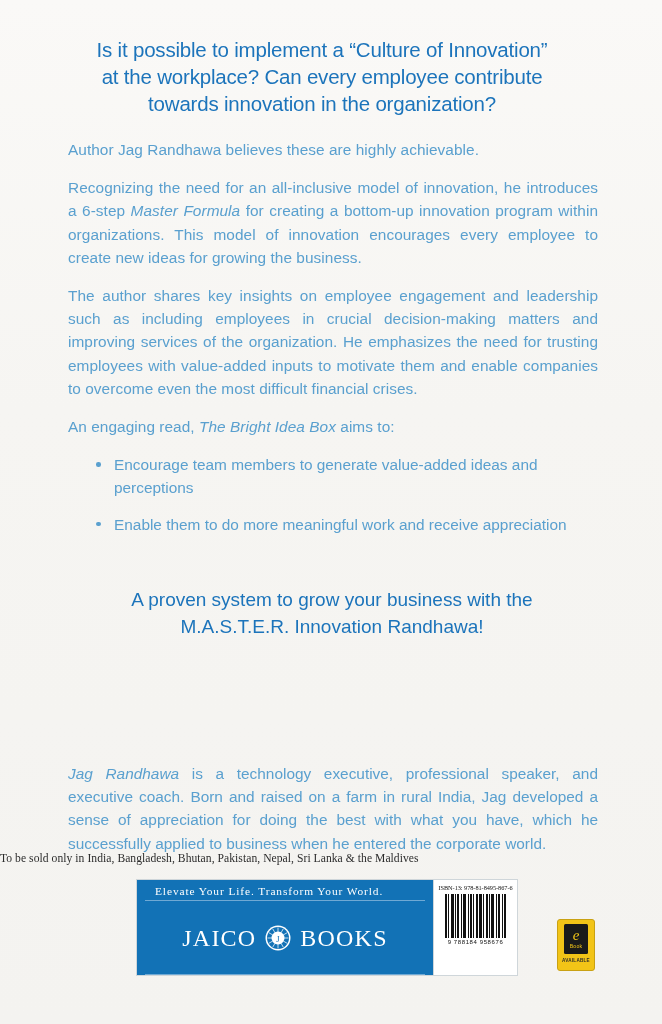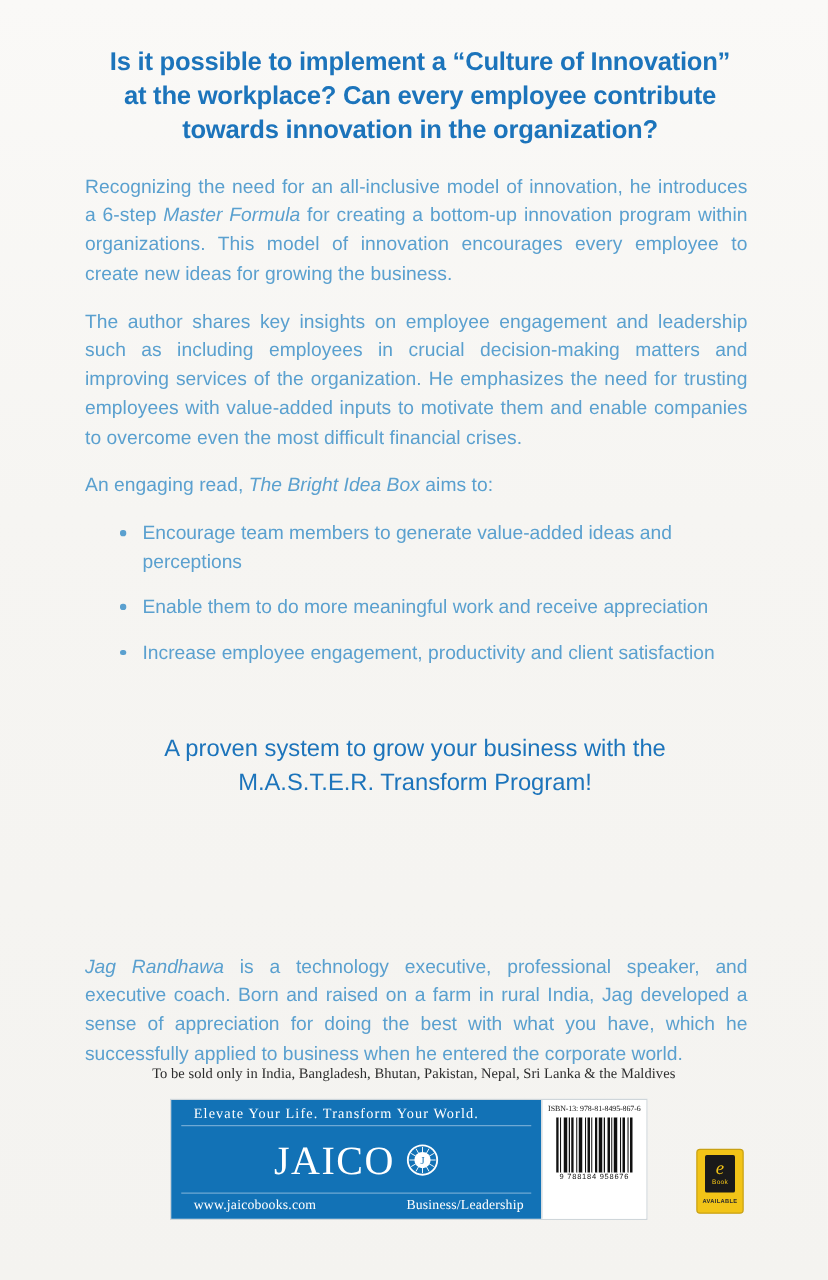--- a/index.html
+++ b/index.html
@@ -18,26 +18,26 @@
     position: relative;
     width: 662px;
     height: 1024px;
     background: linear-gradient(180deg,#faf9f7 0%, #f6f5f2 40%, #f4f3f0 100%);
     box-sizing: border-box;
   }
 
   
   .headline {
     position: absolute;
-    left: 66px;
+    left: 52px;
     top: 36px;
     width: 540px;
     text-align: center;
     color: #1c74bb;
-    font-weight: bold;
+    font-weight: normal;
     font-size: 20.5px;
     line-height: 27px;
     letter-spacing: -0.2px;
   }
 
   
   .body-block {
     position: absolute;
     left: 68px;
     top: 138px;
@@ -105,21 +105,21 @@
     margin-top: 24px;
   }
   .bio i { font-style: italic; }
 
   
   .territory {
     position: absolute;
     left: 0;
     top: 852px;
     width: 662px;
-    text-align: center;
+    text-align: left;
     color: #2c2c2c;
     font-family: "Liberation Serif", serif;
     font-size: 11.6px;
     letter-spacing: 0.05px;
   }
 
   
   .footer-wrap {
     position: absolute;
     left: 136px;
@@ -157,21 +157,21 @@
     flex: 1;
     display: flex;
     align-items: center;
     justify-content: center;
     gap: 9px;
     padding: 1px 0 0 0;
   }
   .logo-word {
     color: #ffffff;
     font-family: "Liberation Serif", serif;
-    font-size: 32px;
+    font-size: 24px;
     letter-spacing: 1.2px;
     line-height: 1;
   }
   .logo-medallion {
     width: 26px;
     height: 26px;
     position: relative;
     flex: 0 0 auto;
   }
   .logo-bottom {
@@ -275,46 +275,43 @@
 <div class="page">
 
   <div class="headline">
     <div>Is it possible to implement a “Culture of Innovation”</div>
     <div>at the workplace? Can every employee contribute</div>
     <div>towards innovation in the organization?</div>
   </div>
 
   <div class="body-block">
 
+    <p class="para">Author Jag Randhawa believes these are highly achievable.</p>
 
     <p class="para"><span>Recognizing the need for an all-inclusive model of innovation, he introduces a 6-step </span><i>Master Formula</i><span> for creating a bottom-up innovation program within organizations. This model of innovation encourages every employee to create new ideas for growing the business.</span></p>
 
     <p class="para">The author shares key insights on employee engagement and leadership such as including employees in crucial decision-making matters and improving services of the organization. He emphasizes the need for trusting employees with value-added inputs to motivate them and enable companies to overcome even the most difficult financial crises.</p>
 
     <p class="para last-left"><span>An engaging read, </span><i>The Bright Idea Box</i><span> aims to:</span></p>
 
     <ul class="bullets">
       <li>
         <span class="bullet-dot"></span>
         <span>Encourage team members to generate value-added ideas and perceptions</span>
       </li>
       <li>
         <span class="bullet-dot"></span>
         <span>Enable them to do more meaningful work and receive appreciation</span>
       </li>
-      <li>
-        <span class="bullet-dot"></span>
-        <span>Increase employee engagement, productivity and client satisfaction</span>
-      </li>
     </ul>
   </div>
 
   <div class="tagline">
     <div>A proven system to grow your business with the</div>
-    <div>M.A.S.T.E.R. Transform Program!</div>
+    <div>M.A.S.T.E.R. Innovation Randhawa!</div>
   </div>
 
   <div class="bio"><i>Jag Randhawa</i><span> is a technology executive, professional speaker, and executive coach. Born and raised on a farm in rural India, Jag developed a sense of appreciation for doing the best with what you have, which he successfully applied to business when he entered the corporate world.</span></div>
 
   <div class="territory">To be sold only in India, Bangladesh, Bhutan, Pakistan, Nepal, Sri Lanka &amp; the Maldives</div>
 
   <div class="footer-wrap">
 
     <div class="logo-box">
       <div class="logo-tagline">Elevate Your Life. Transform Your World.</div>
@@ -336,26 +333,23 @@
               <line x1="15.5" y1="44.2" x2="22" y2="32.9"></line>
               <line x1="7.8" y1="36.5" x2="19.1" y2="30"></line>
               <line x1="5" y1="26" x2="18" y2="26"></line>
               <line x1="7.8" y1="15.5" x2="19.1" y2="22"></line>
               <line x1="15.5" y1="7.8" x2="22" y2="19.1"></line>
             </g>
             <circle cx="26" cy="26" r="13" fill="#ffffff"></circle>
             <text x="26" y="33" text-anchor="middle" font-family="Liberation Serif, serif" font-size="17" fill="#1272b6">J</text>
           </svg>
         </span>
+        <span class="logo-word">BOOKS</span>
       </div>
       <div class="logo-rule"></div>
-      <div class="logo-bottom">
-        <span>www.jaicobooks.com</span>
-        <span>Business/Leadership</span>
-      </div>
     </div>
 
     <div class="barcode-box">
       <div class="isbn-text">ISBN-13: 978-81-8495-867-6</div>
       <div class="barcode-bars">
         <span style="width:2px"></span>
           <span style="width:1px;background:#fff"></span>
         <span style="width:1px"></span>
           <span style="width:2px;background:#fff"></span>
         <span style="width:3px"></span>

